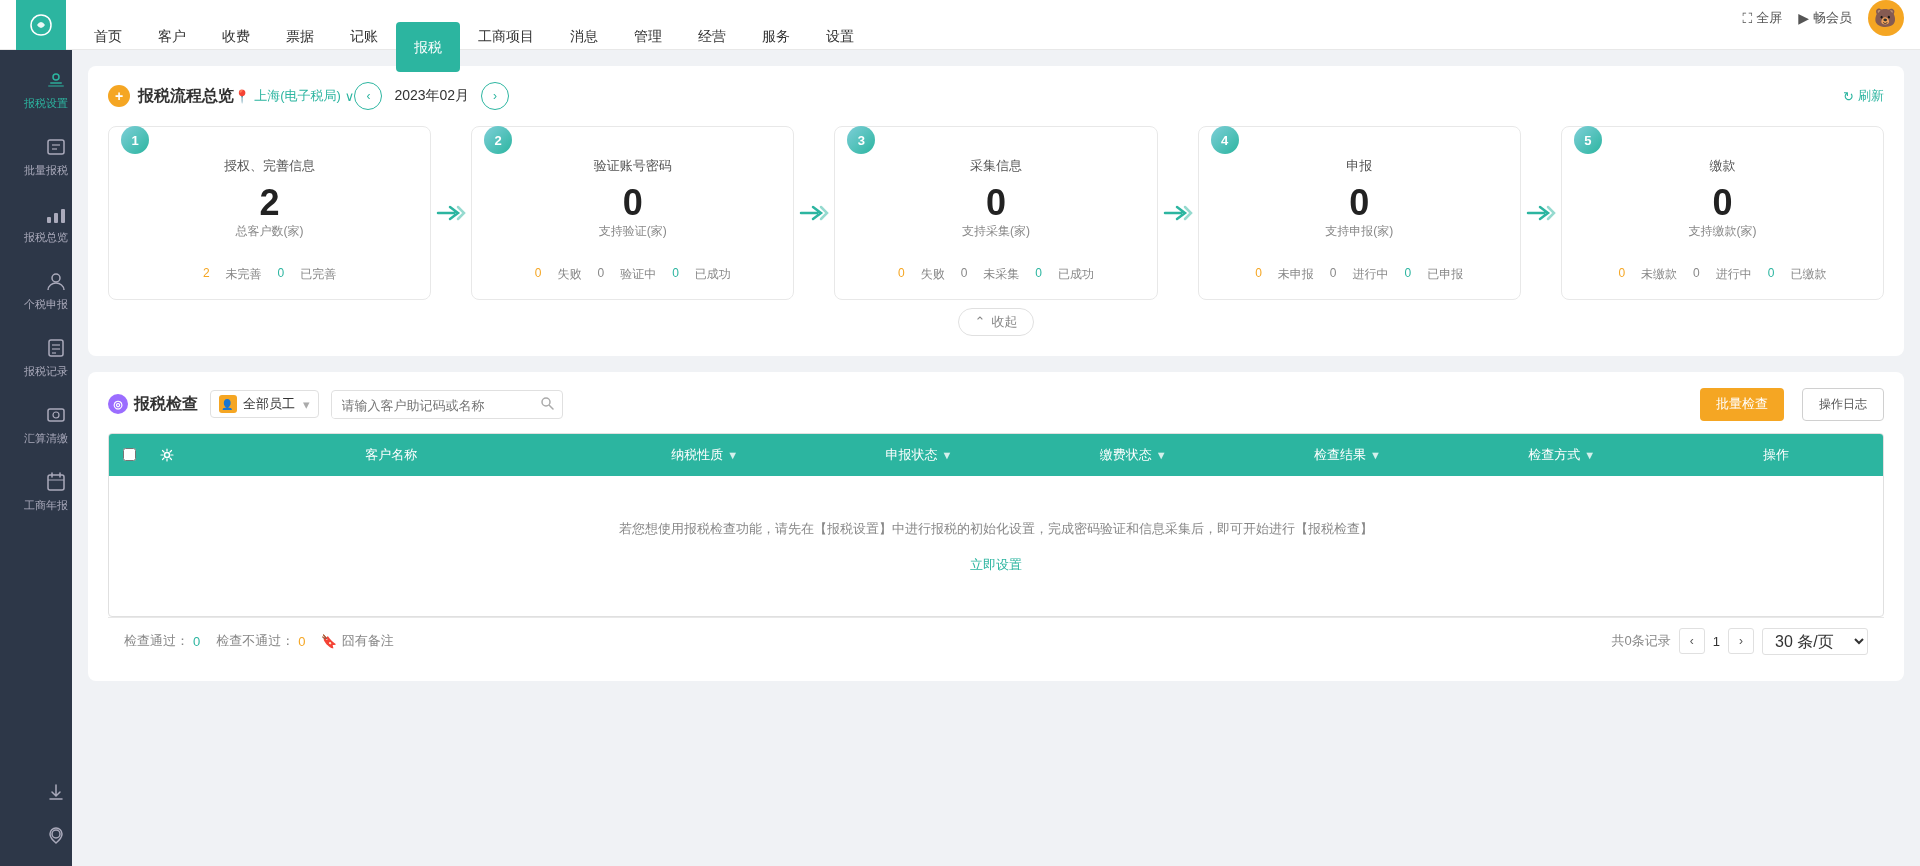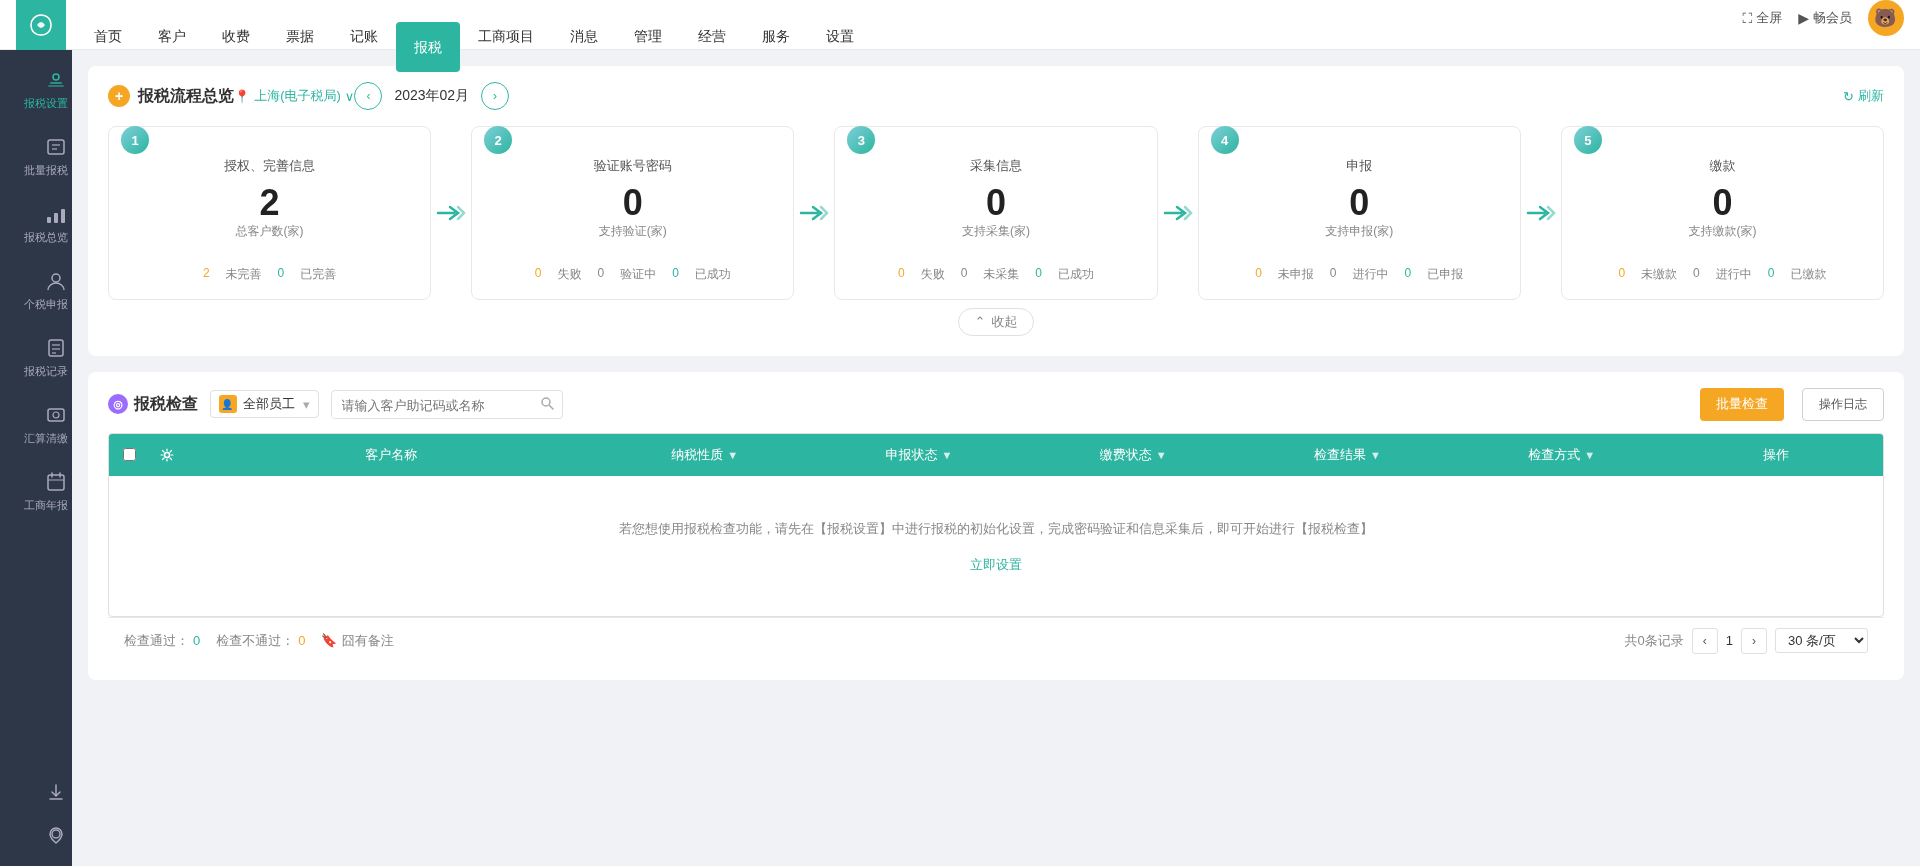--- a/index.html
+++ b/index.html
@@ -322,21 +322,21 @@
       margin-left: auto; display: flex; align-items: center; gap: 8px;
     }
     .page-btn {
       width: 26px; height: 26px; border: 1px solid #e0e0e0;
       border-radius: 3px; display: flex; align-items: center; justify-content: center;
       cursor: pointer; color: #555; background: #fff; font-size: 12px;
     }
     .page-num { font-size: 13px; color: #333; }
     .page-size-select {
       border: 1px solid #e0e0e0; border-radius: 3px;
-      padding: 3px 8px; font-size: 13px; color: #333;
+      padding: 3px 8px; font-size: 16px; color: #333;
       cursor: pointer; background: #fff;
     }
 
     
     .table-scroll {
       max-height: 140px;
       overflow-y: auto;
     }
     .table-scroll::-webkit-scrollbar { width: 8px; }
     .table-scroll::-webkit-scrollbar-track { background: #f0f0f0; }

